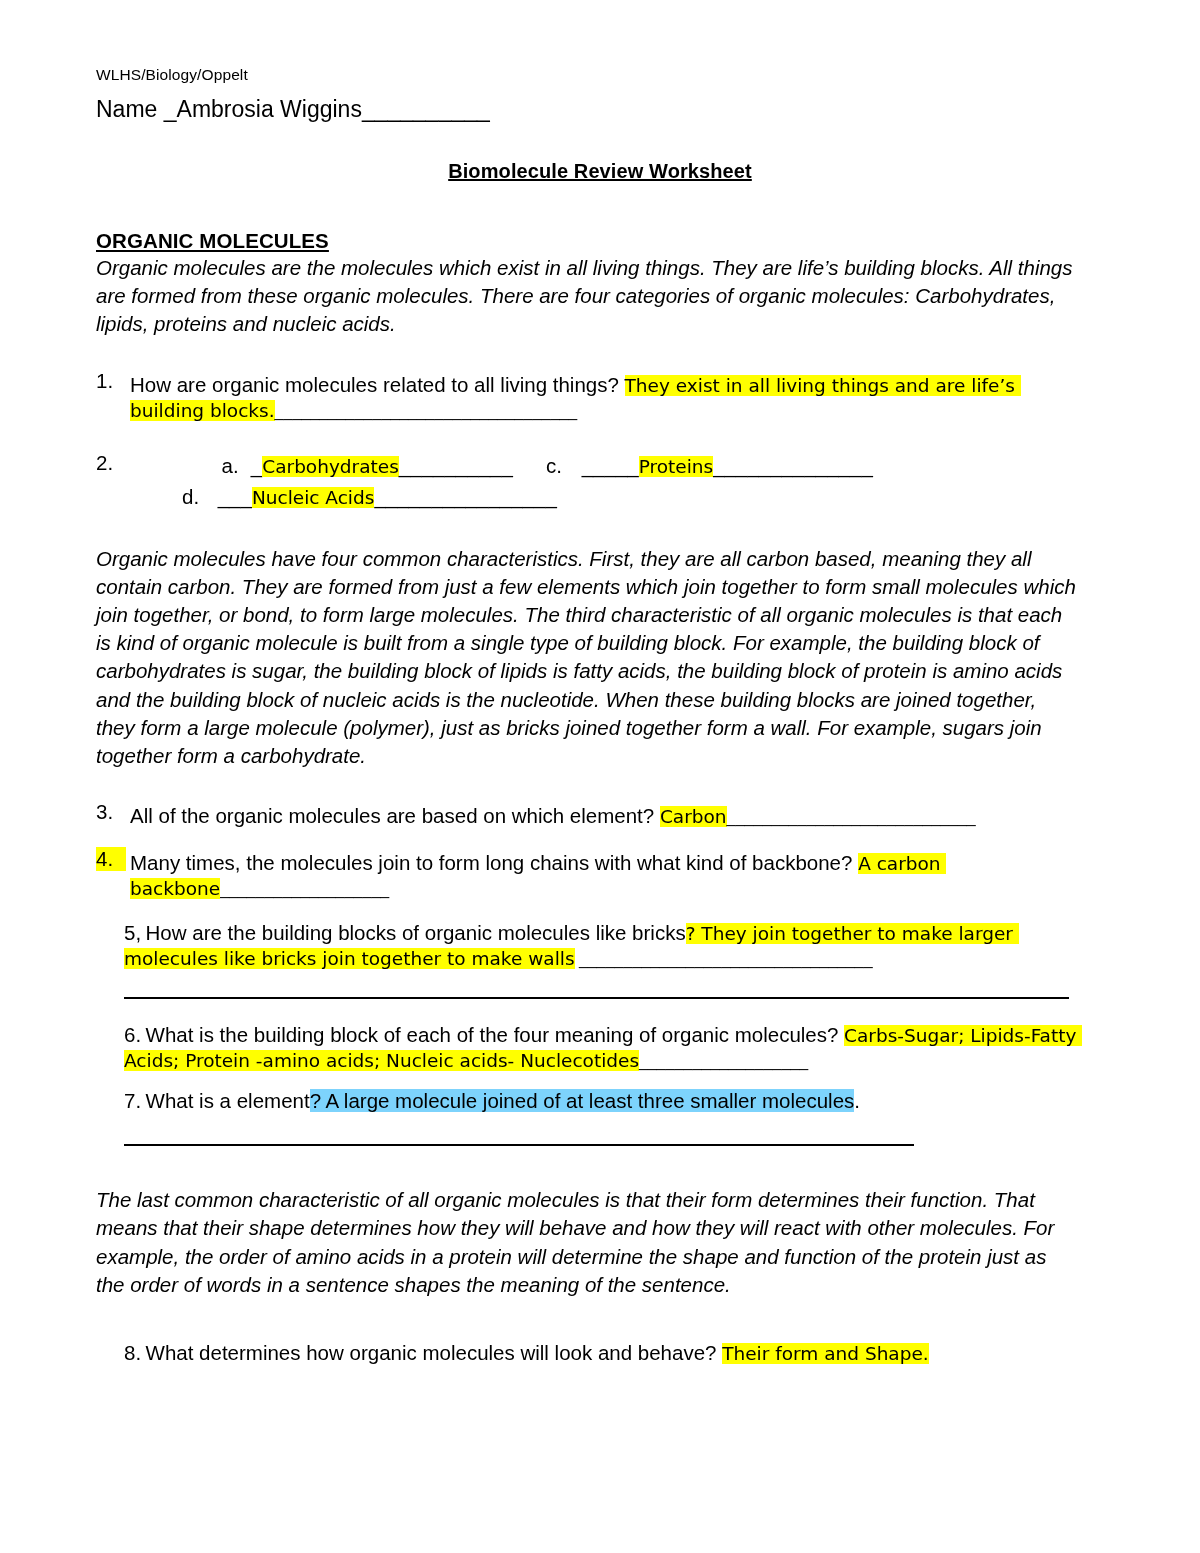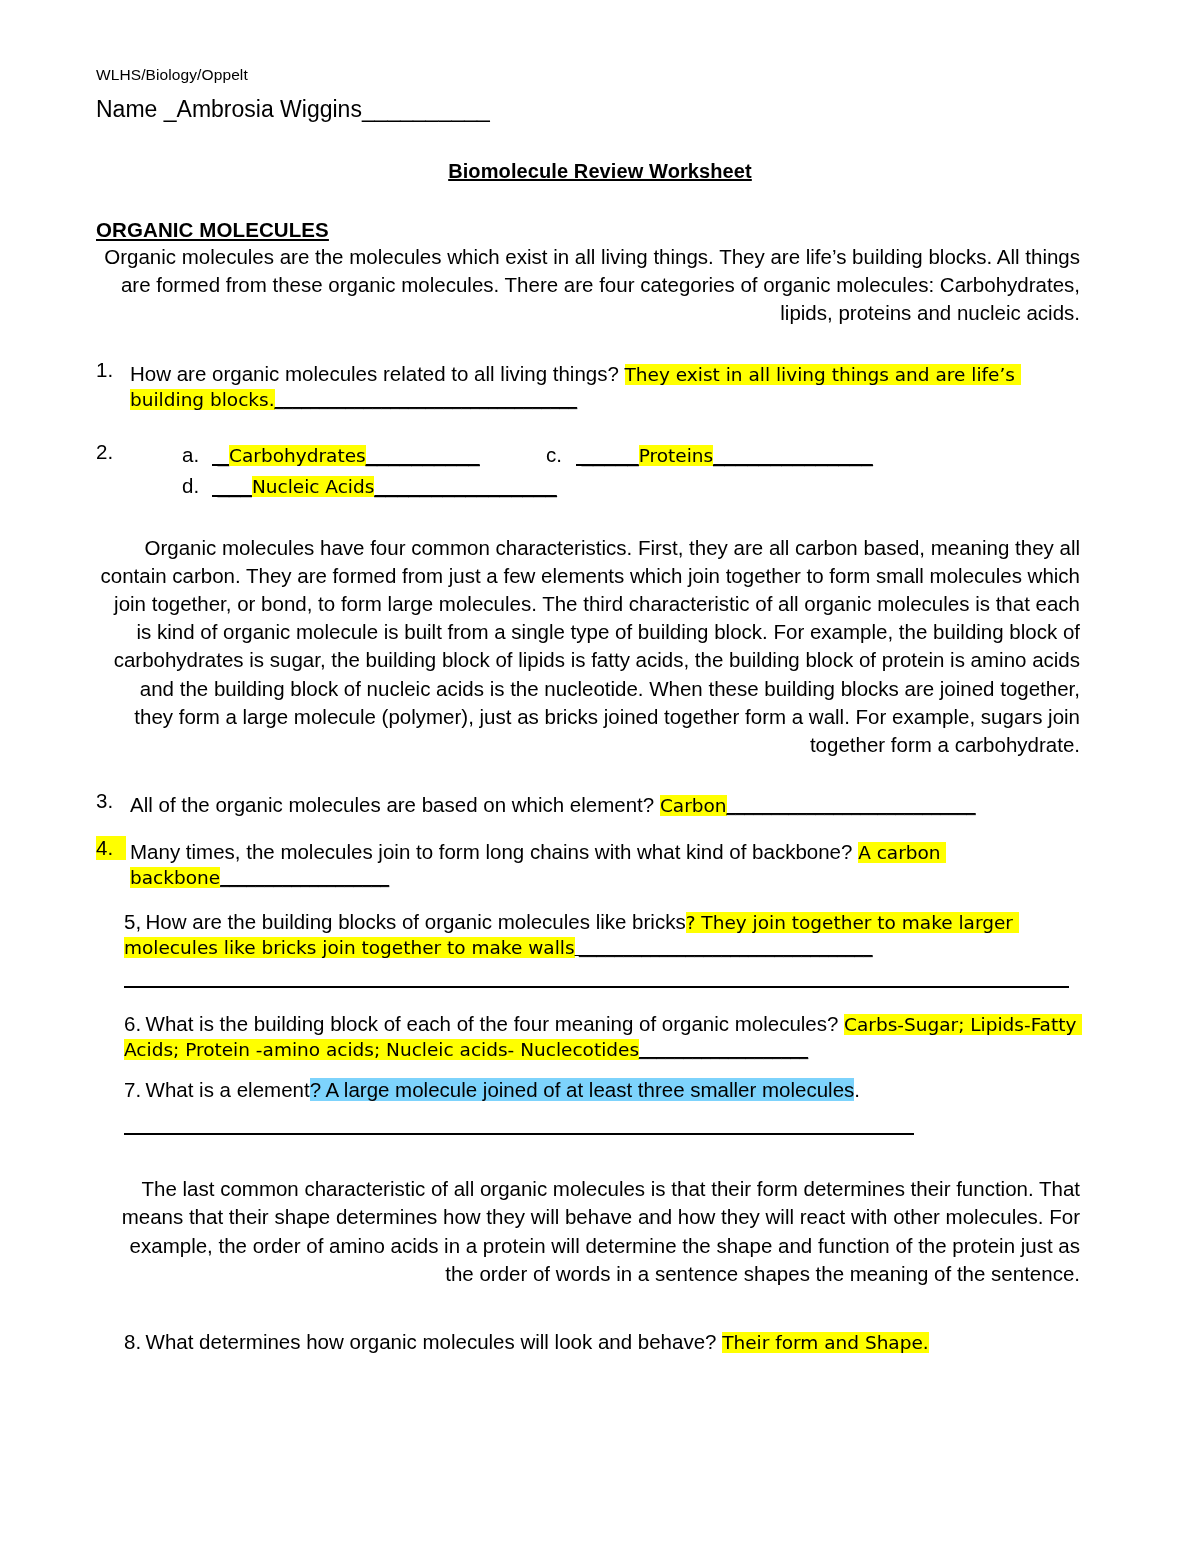--- a/index.html
+++ b/index.html
@@ -42,35 +42,36 @@
     width: 1200px;
     text-align: center;
     font-size: 20px;
     font-weight: bold;
     text-decoration: underline;
     letter-spacing: .1px;
   }
   .content {
     position: absolute;
     left: 96px;
-    top: 218px;
+    top: 229px;
     width: 984px;
   }
   .sec-head {
     font-size: 20.5px;
     font-weight: bold;
     text-decoration: underline;
     margin: 0 0 1px 0;
     letter-spacing: .1px;
   }
   .para {
     font-size: 20.5px;
     line-height: 28.2px;
     margin: 0;
-    text-align: right;
+    text-align: left;
+    font-style: italic;
   }
   .q {
     font-size: 20.5px;
     line-height: 31px;
     margin: 0;
     position: relative;
   }
   
   .qrow {
     display: block;
@@ -91,39 +92,38 @@
     font-size: 18.5px;
     background: #ffff00;
     white-space: pre-wrap;
   }
   .ans-plain {
     font-family: "Liberation Sans", sans-serif;
     font-size: 20.5px;
     background: #7dd3fc;
   }
   .blank {
-    text-decoration: underline;
     white-space: pre;
   }
   .rule {
     border: 0;
     border-top: 2px solid #000;
     margin: 0;
   }
   .abcd-wrap {
     margin-left: 86px;
     margin-top: 4px;
   }
   .abcd-row {
     display: flex;
     font-size: 20.5px;
     line-height: 30px;
     white-space: pre;
   }
-  .abcd-left { width: 364px; white-space: pre; }
+  .abcd-left { width: 364px; white-space: pre; text-align: center; }
   .abcd-lbl { width: 30px; display: inline-block; }
 </style>
 </head>
 <body>
 
 <div class="page">
 
   <div class="hdr-course">WLHS/Biology/Oppelt</div>
 
   <div class="name-line">

